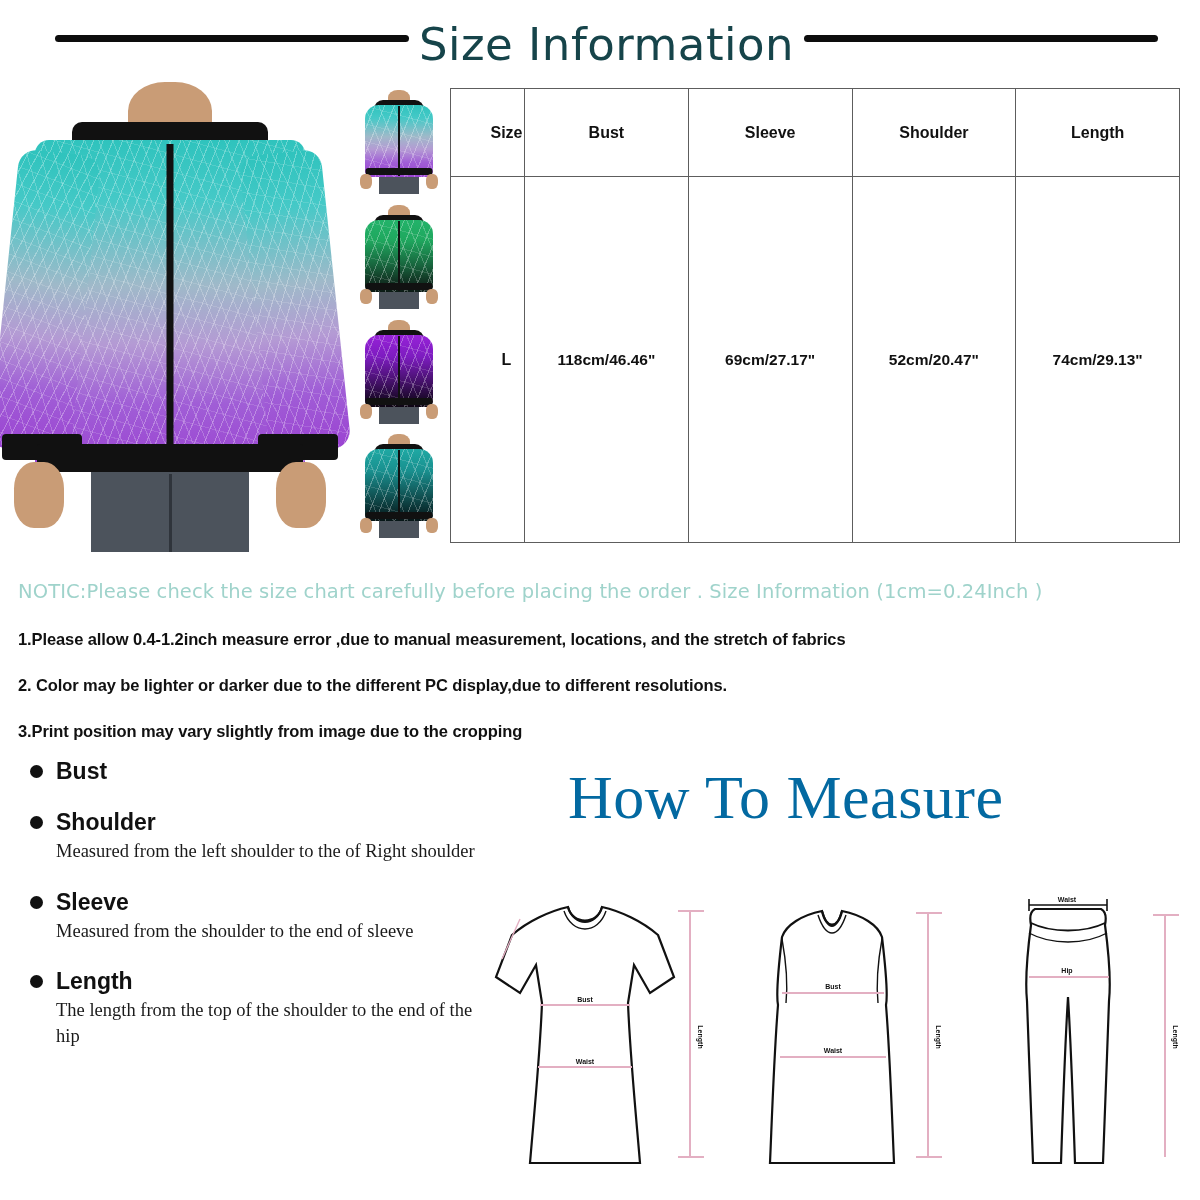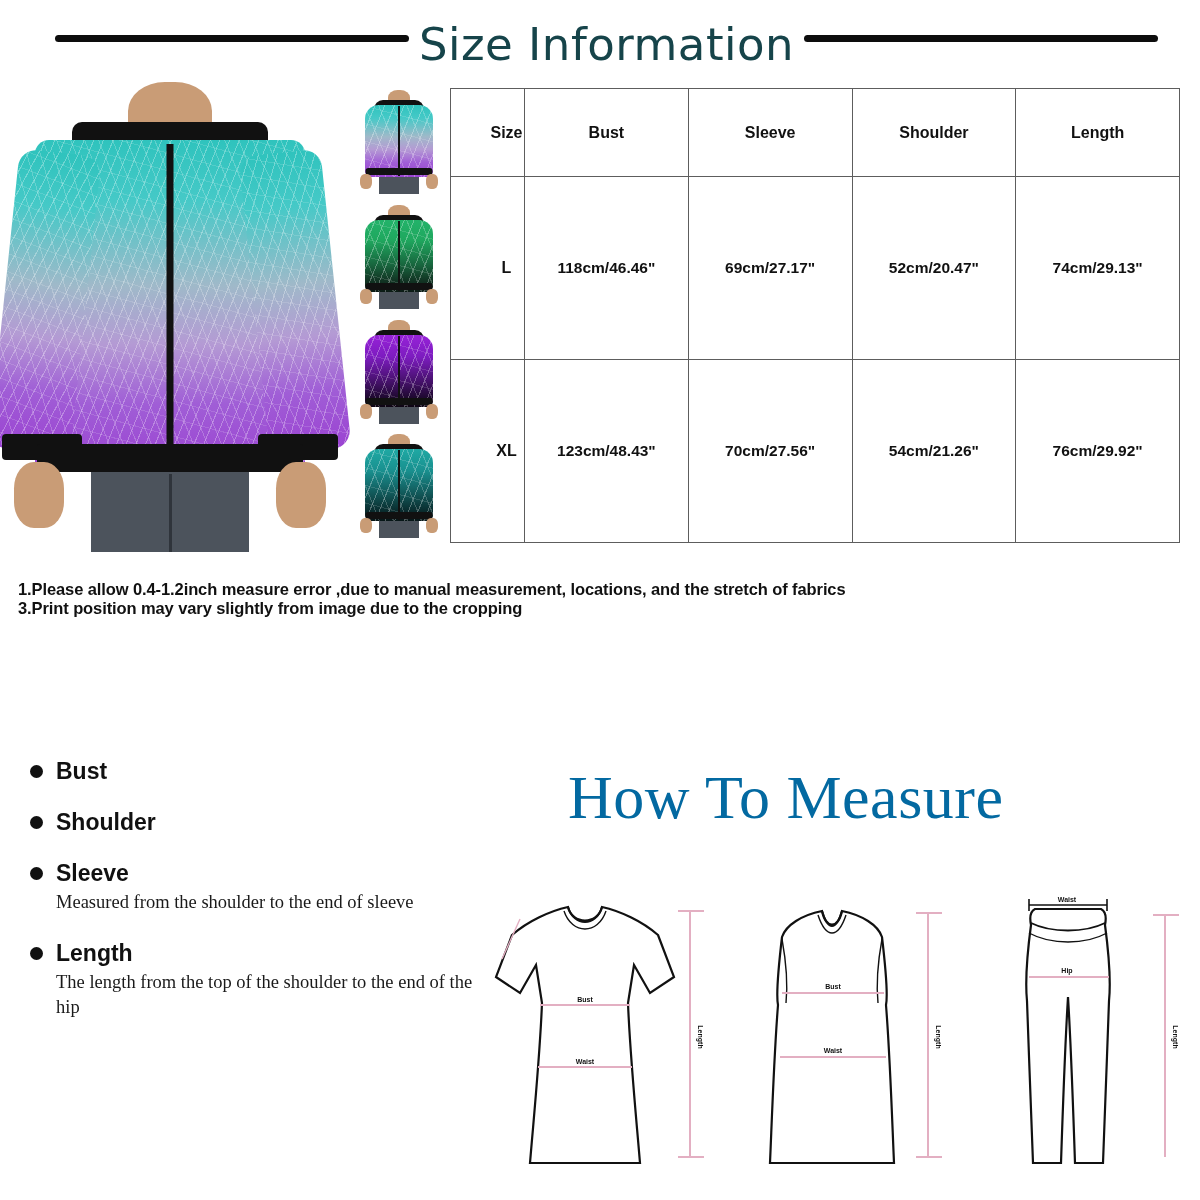--- a/index.html
+++ b/index.html
@@ -93,21 +93,21 @@
   .size-table tbody td:first-child { font-size: 16px; }
 
   
   .notice { position: absolute; left: 18px; top: 580px; width: 1170px; }
   .notice .headline {
     font-family: "DejaVu Sans", sans-serif;
     font-size: 19.5px; color: #9fd3cb; letter-spacing: .1px; white-space: nowrap;
   }
   .notice .line {
     font-size: 16.5px; font-weight: bold; color: #111;
-    margin-top: 0; letter-spacing: -.1px;
+    margin-top: 27px; letter-spacing: -.1px;
   }
 
   
   .measure-list { position: absolute; left: 30px; top: 758px; width: 460px; }
   .m-item { margin-bottom: 24px; }
   .m-head { display: flex; align-items: center; gap: 13px; }
   .m-dot { width: 13px; height: 13px; border-radius: 50%; background: #111; flex: none; }
   .m-title { font-size: 23px; font-weight: bold; color: #111; font-family: "Liberation Sans", sans-serif; }
   .m-desc {
     margin-left: 26px; margin-top: 3px;
@@ -244,47 +244,43 @@
       </tr>
     </thead>
     <tbody>
       <tr>
         <td>L</td>
         <td>118cm/46.46"</td>
         <td>69cm/27.17"</td>
         <td>52cm/20.47"</td>
         <td>74cm/29.13"</td>
       </tr>
-      <tr>
-        <td>XL</td>
-        <td>123cm/48.43"</td>
-        <td>70cm/27.56"</td>
-        <td>54cm/21.26"</td>
-        <td>76cm/29.92"</td>
-      </tr>
     </tbody>
   </table>
 
   <div class="notice">
+    <div class="headline">NOTIC:Please check the size chart carefully before placing the order . Size Information (1cm=0.24Inch )</div>
     <div class="line">1.Please allow 0.4-1.2inch measure error ,due to manual measurement, locations, and the stretch of fabrics</div>
+    <div class="line">2. Color may be lighter or darker   due to the different PC display,due to different resolutions.</div>
     <div class="line">3.Print position may vary slightly from image due to the cropping</div>
   </div>
 
   <div class="measure-list">
     <div class="m-item">
       <div class="m-head">
         <span class="m-dot"></span>
         <span class="m-title">Bust</span>
       </div>
     </div>
     <div class="m-item">
       <div class="m-head">
         <span class="m-dot"></span>
         <span class="m-title">Shoulder</span>
       </div>
+      <div class="m-desc">Measured from the left shoulder to the of Right shoulder</div>
     </div>
     <div class="m-item">
       <div class="m-head">
         <span class="m-dot"></span>
         <span class="m-title">Sleeve</span>
       </div>
       <div class="m-desc">Measured from the shoulder to the end of sleeve</div>
     </div>
     <div class="m-item">
       <div class="m-head">

